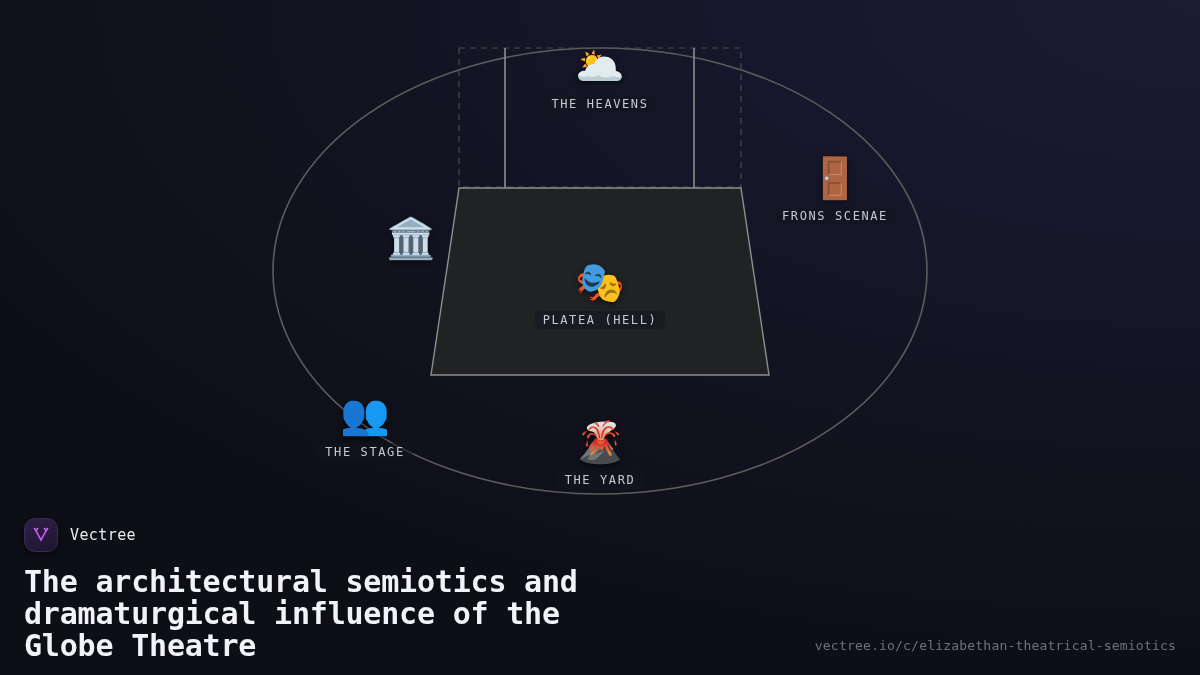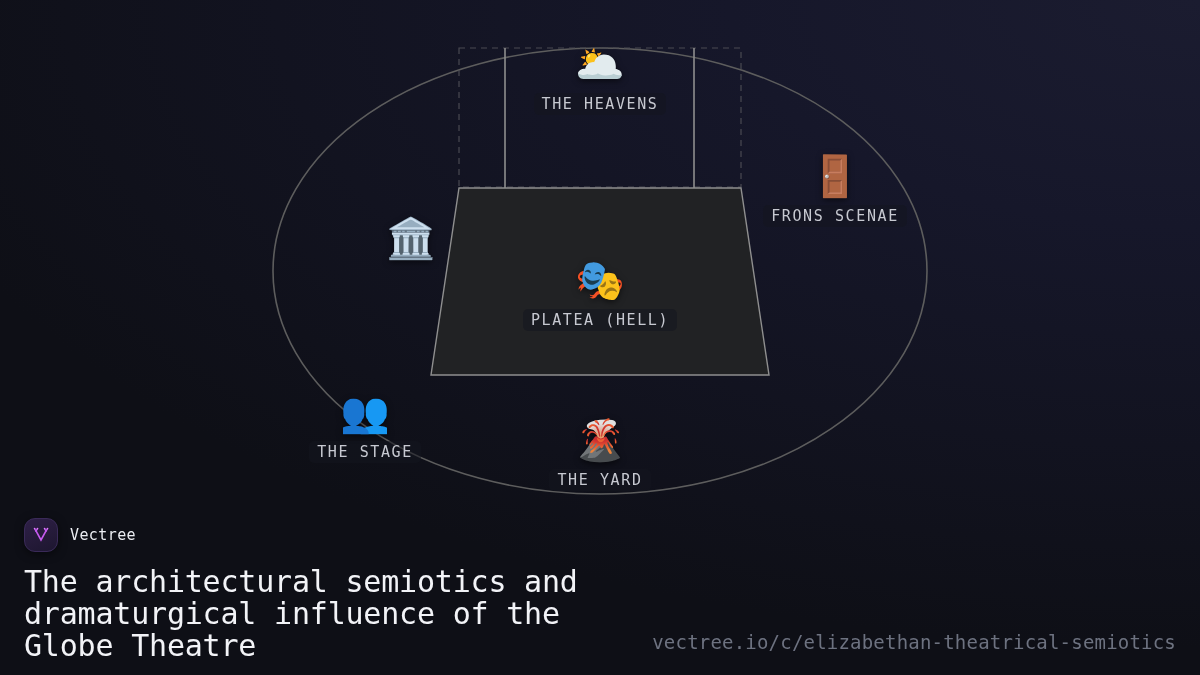--- a/index.html
+++ b/index.html
@@ -24,21 +24,21 @@
     transform:translate(-50%,-50%);
     width:260px;
   }
   .node .glyph{
     font-size:40px; line-height:46px;
     filter:drop-shadow(0 2px 3px rgba(0,0,0,.55));
     user-select:none;
   }
   .node .cap{
     margin-top:6px;
-    font-size:15px;
+    font-size:12px;
     letter-spacing:1.6px;
     color:#c7c9d1;
     white-space:nowrap;
     padding:2px 8px;
     border-radius:5px;
     background:rgba(20,21,31,.55);
     text-align:center;
   }
 
   
@@ -52,27 +52,27 @@
     background:linear-gradient(155deg,#2e1f47 0%,#241a38 60%,#1d1630 100%);
     border:1px solid #3a2a58;
     display:flex; align-items:center; justify-content:center;
     box-shadow:0 2px 8px rgba(0,0,0,.5);
   }
   #brandname{
     font-size:15px; font-weight:normal; color:#eceef3; letter-spacing:.4px;
   }
   #headline{
     position:absolute; left:24px; top:76px; width:760px;
-    font-size:30px; font-weight:normal; line-height:1.07;
+    font-size:30px; font-weight:bold; line-height:1.07;
     color:#f2f3f7; letter-spacing:-.2px;
     white-space:pre-line;
   }
   #url{
     position:absolute; right:24px; bottom:22px;
-    font-size:19px; color:#6d7280; letter-spacing:.2px;
+    font-size:13px; color:#6d7280; letter-spacing:.2px;
   }
 </style>
 </head>
 <body>
 
 <div id="stageroot">
 
   <div id="diagram">
 
     <svg width="1200" height="675" viewBox="0 0 1200 675" style="position:absolute;left:0;top:0">

